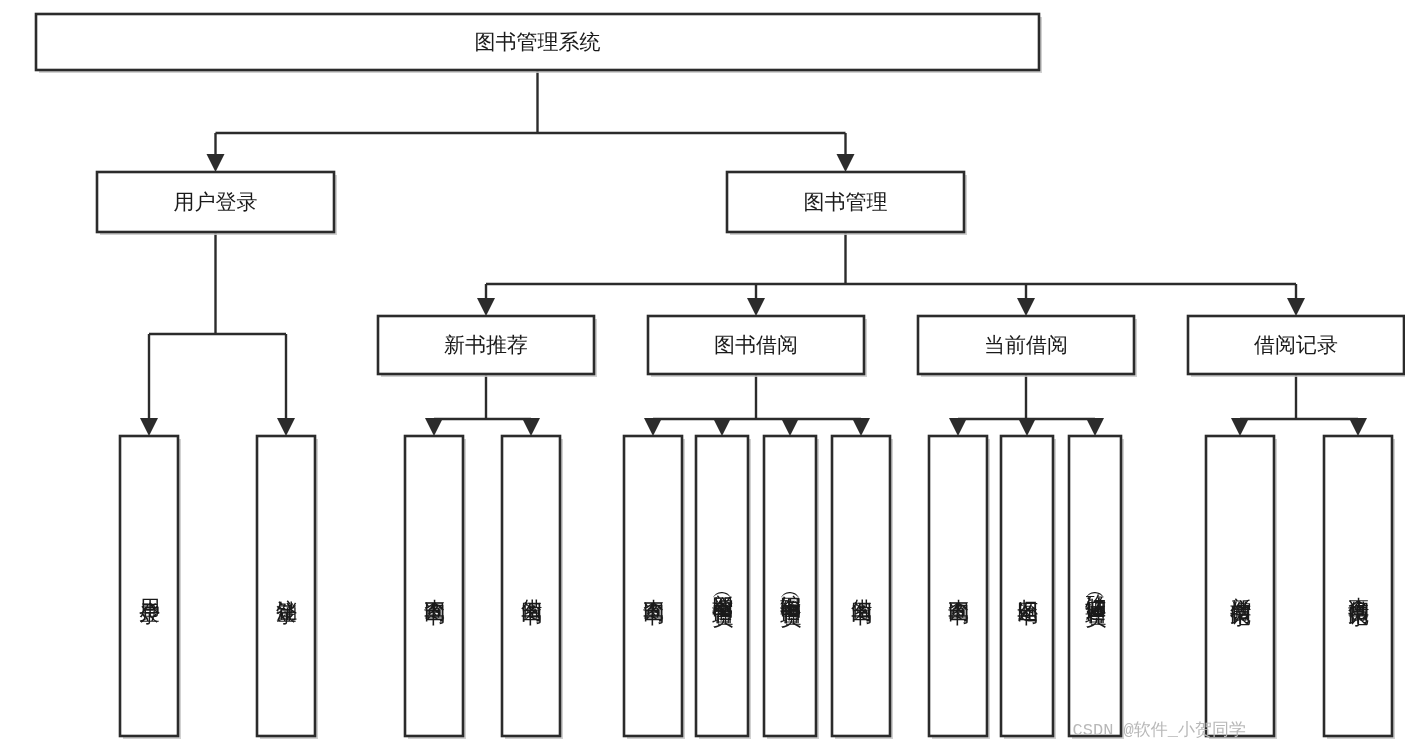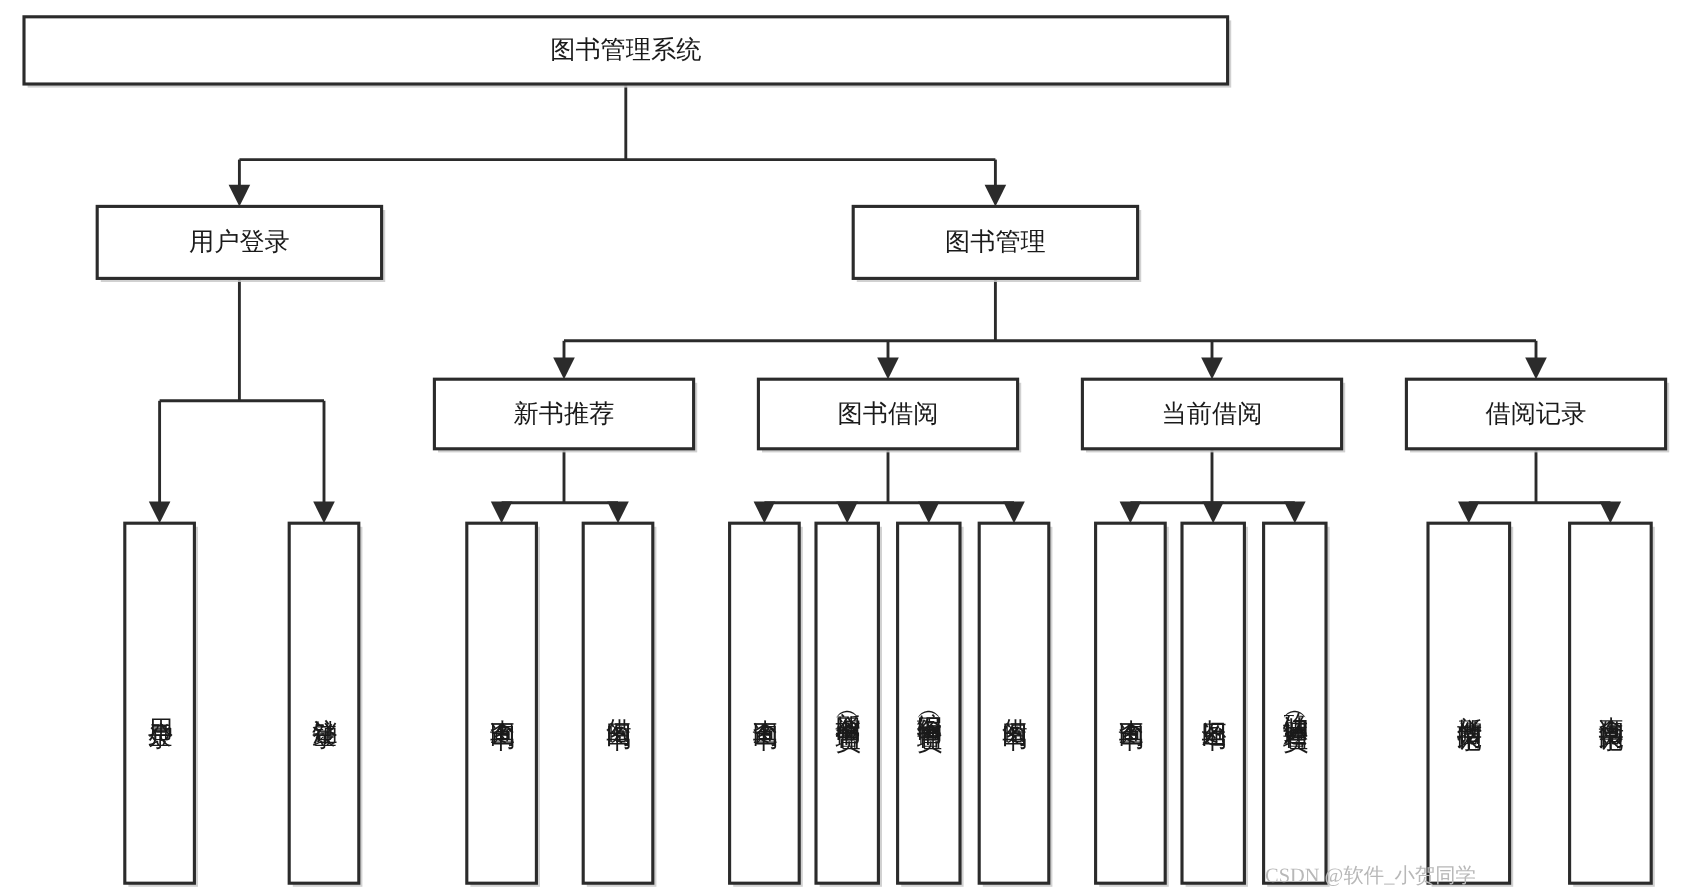--- a/index.html
+++ b/index.html
@@ -12,20 +12,21 @@
     width: 1405px;
     height: 747px;
     font-family: "DejaVu Sans", "Liberation Sans", sans-serif;
     overflow: hidden;
   }
   #diagram-root {
     position: relative;
     width: 1242px;
     height: 747px;
     background: #ffffff;
+    margin-left: 16px;
   }
   svg#flowchart {
     position: absolute;
     left: 0;
     top: 0;
     width: 1405px;
     height: 747px;
     display: block;
   }
   .node-box {
@@ -75,21 +76,21 @@
   .vlabel-wrap {
     position: absolute;
     display: flex;
     align-items: center;
     justify-content: center;
   }
   .watermark {
     position: absolute;
     right: 12px;
     bottom: 6px;
-    font-family: Liberation Serif, serif;
+    font-family: Liberation Mono, monospace;
     font-size: 17px;
     color: #b8b8b8;
     white-space: nowrap;
     user-select: none;
   }
 </style>
 </head>
 <body>
 
 <div id="diagram-root">

